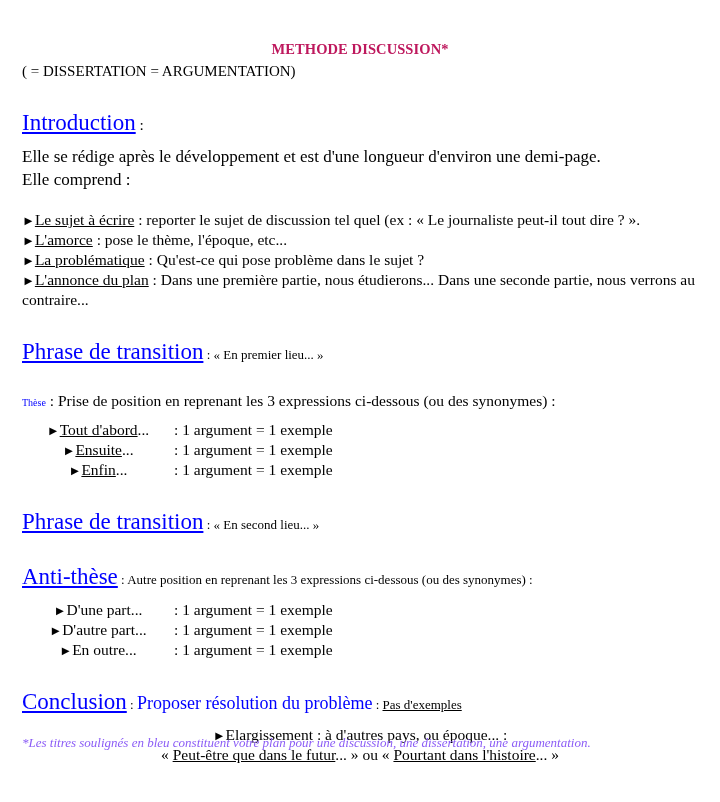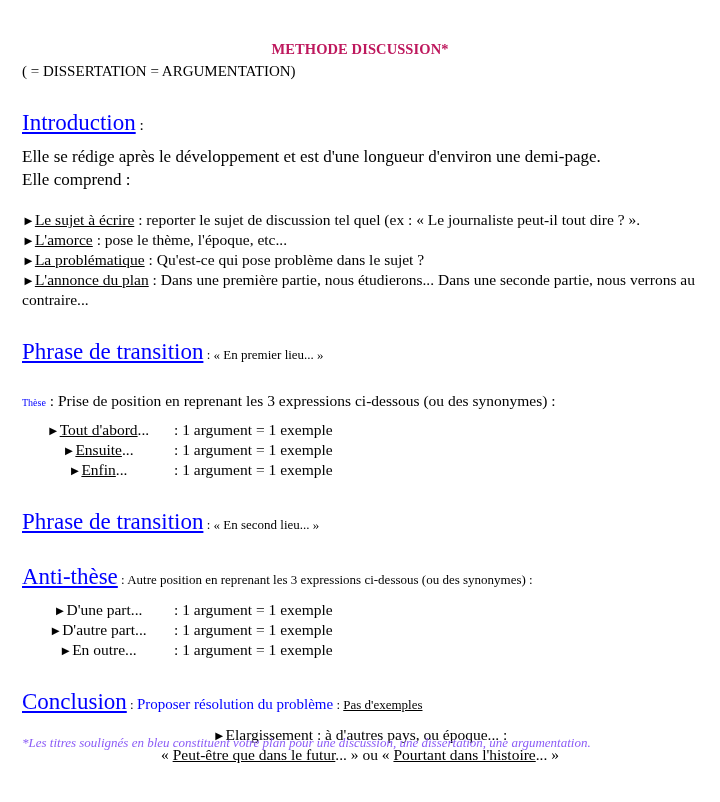--- a/index.html
+++ b/index.html
@@ -54,21 +54,21 @@
   .h-after {
     color: #000000;
     font-size: 15.5px;
   }
   .h-after-small {
     color: #000000;
     font-size: 13px;
   }
   .h-after-blue {
     color: #0000ff;
-    font-size: 15px;
+    font-size: 18px;
   }
 
   
   .body-para {
     font-size: 17px;
     line-height: 1.33;
     margin-top: 8px;
   }
   .body-para.nogap { margin-top: 0; }
 

